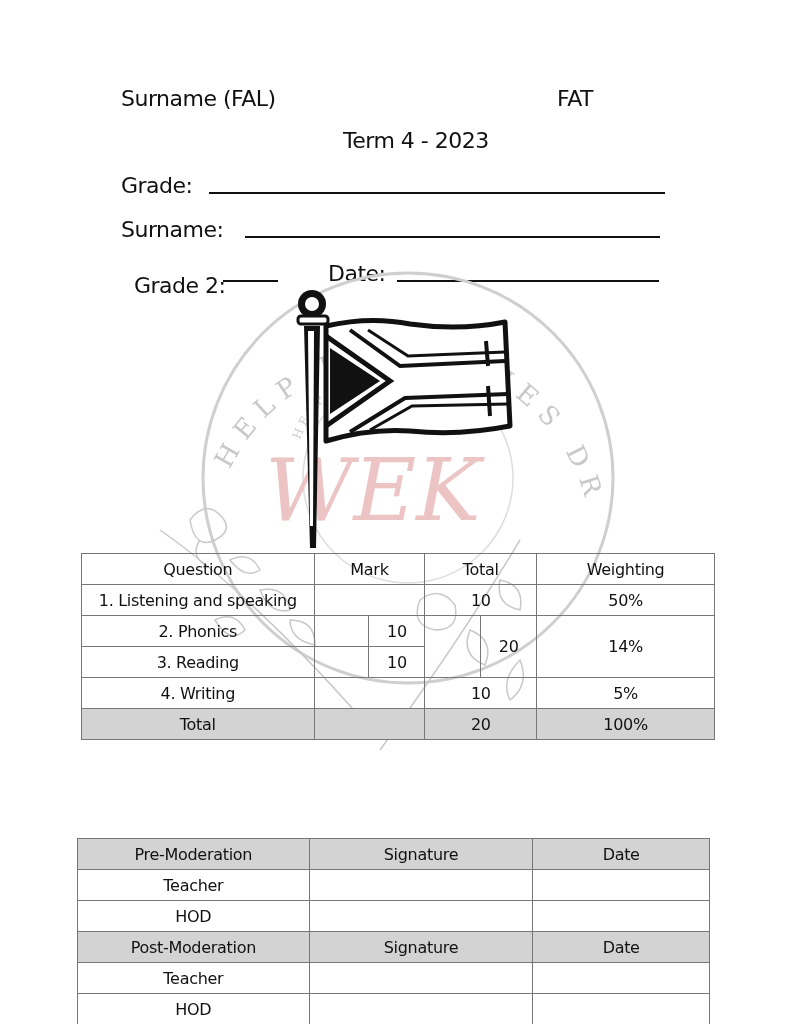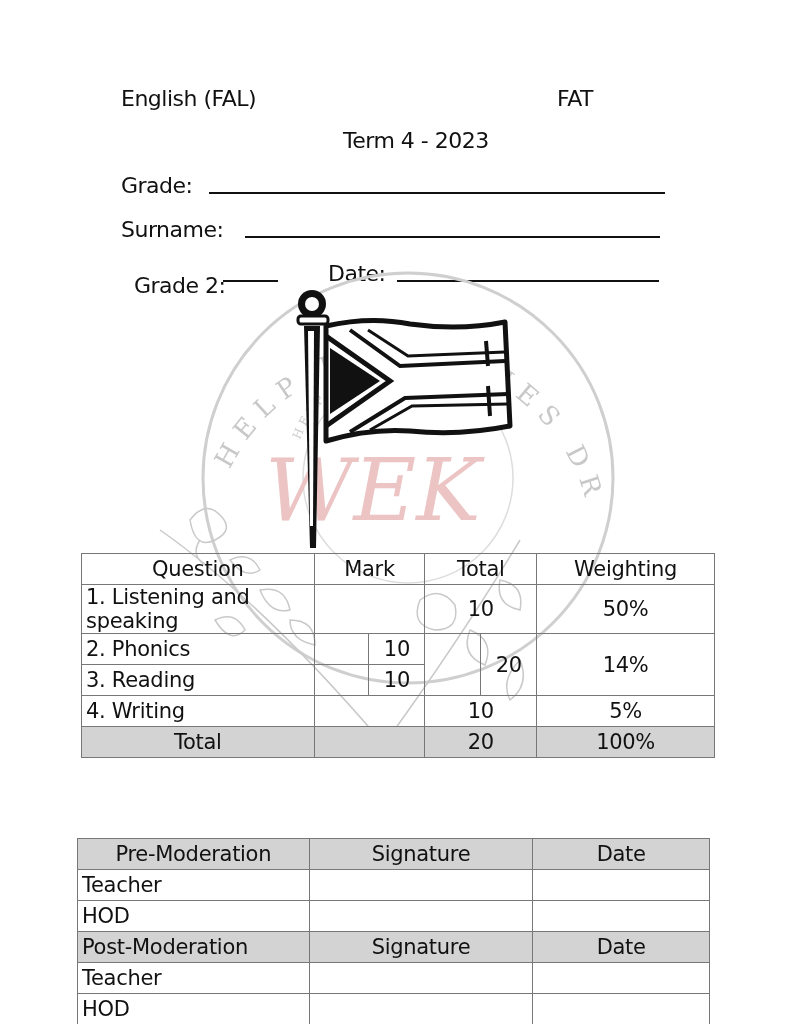--- a/index.html
+++ b/index.html
@@ -2,30 +2,30 @@
 <html><head>
 <meta charset="utf-8">
 <style>
   html, body { margin:0; padding:0; background:#ffffff; }
   body { width:791px; height:1024px; position:relative; overflow:hidden;
          font-family:"DejaVu Sans", sans-serif; color:#111; }
   .abs { position:absolute; }
   .hdr { font-size:22px; letter-spacing:-0.5px; }
   .line { position:absolute; border-bottom:2px solid #111; height:0; }
   .wm { position:absolute; left:0; top:0; pointer-events:none; }
-  table { position:absolute; border-collapse:collapse; font-size:21px; letter-spacing:-0.3px;border-radius:20px; }
+  table { position:absolute; border-collapse:collapse; font-size:16px; letter-spacing:-0.3px;border-radius:20px; }
   td { border:1px solid #777; padding:0 4px; height:30px; vertical-align:middle; }
   .c { text-align:center; }
-  .l { text-align:left; }
+  .l { text-align:center; }
   .shade td, td.shade { background:#d3d3d3; }
 </style>
 </head>
 <body>
 
-<div class="abs hdr" style="left:121px; top:86px;">English (FAL)</div>
+<div class="abs hdr" style="left:121px; top:86px;">Surname (FAL)</div>
 <div class="abs hdr" style="left:557px; top:86px;">FAT</div>
 <div class="abs hdr" style="left:318px; top:128px;margin-left:25px;">Term 4 - 2023</div>
 
 <div class="abs hdr" style="left:121px; top:173px;">Grade:</div>
 <div class="line" style="left:209px; top:192px; width:456px;"></div>
 
 <div class="abs hdr" style="left:121px; top:217px;">Surname:</div>
 <div class="line" style="left:245px; top:236px; width:415px;"></div>
 
 <div class="abs hdr" style="left:134px; top:261px;margin-top:12px;">Grade 2:</div>

